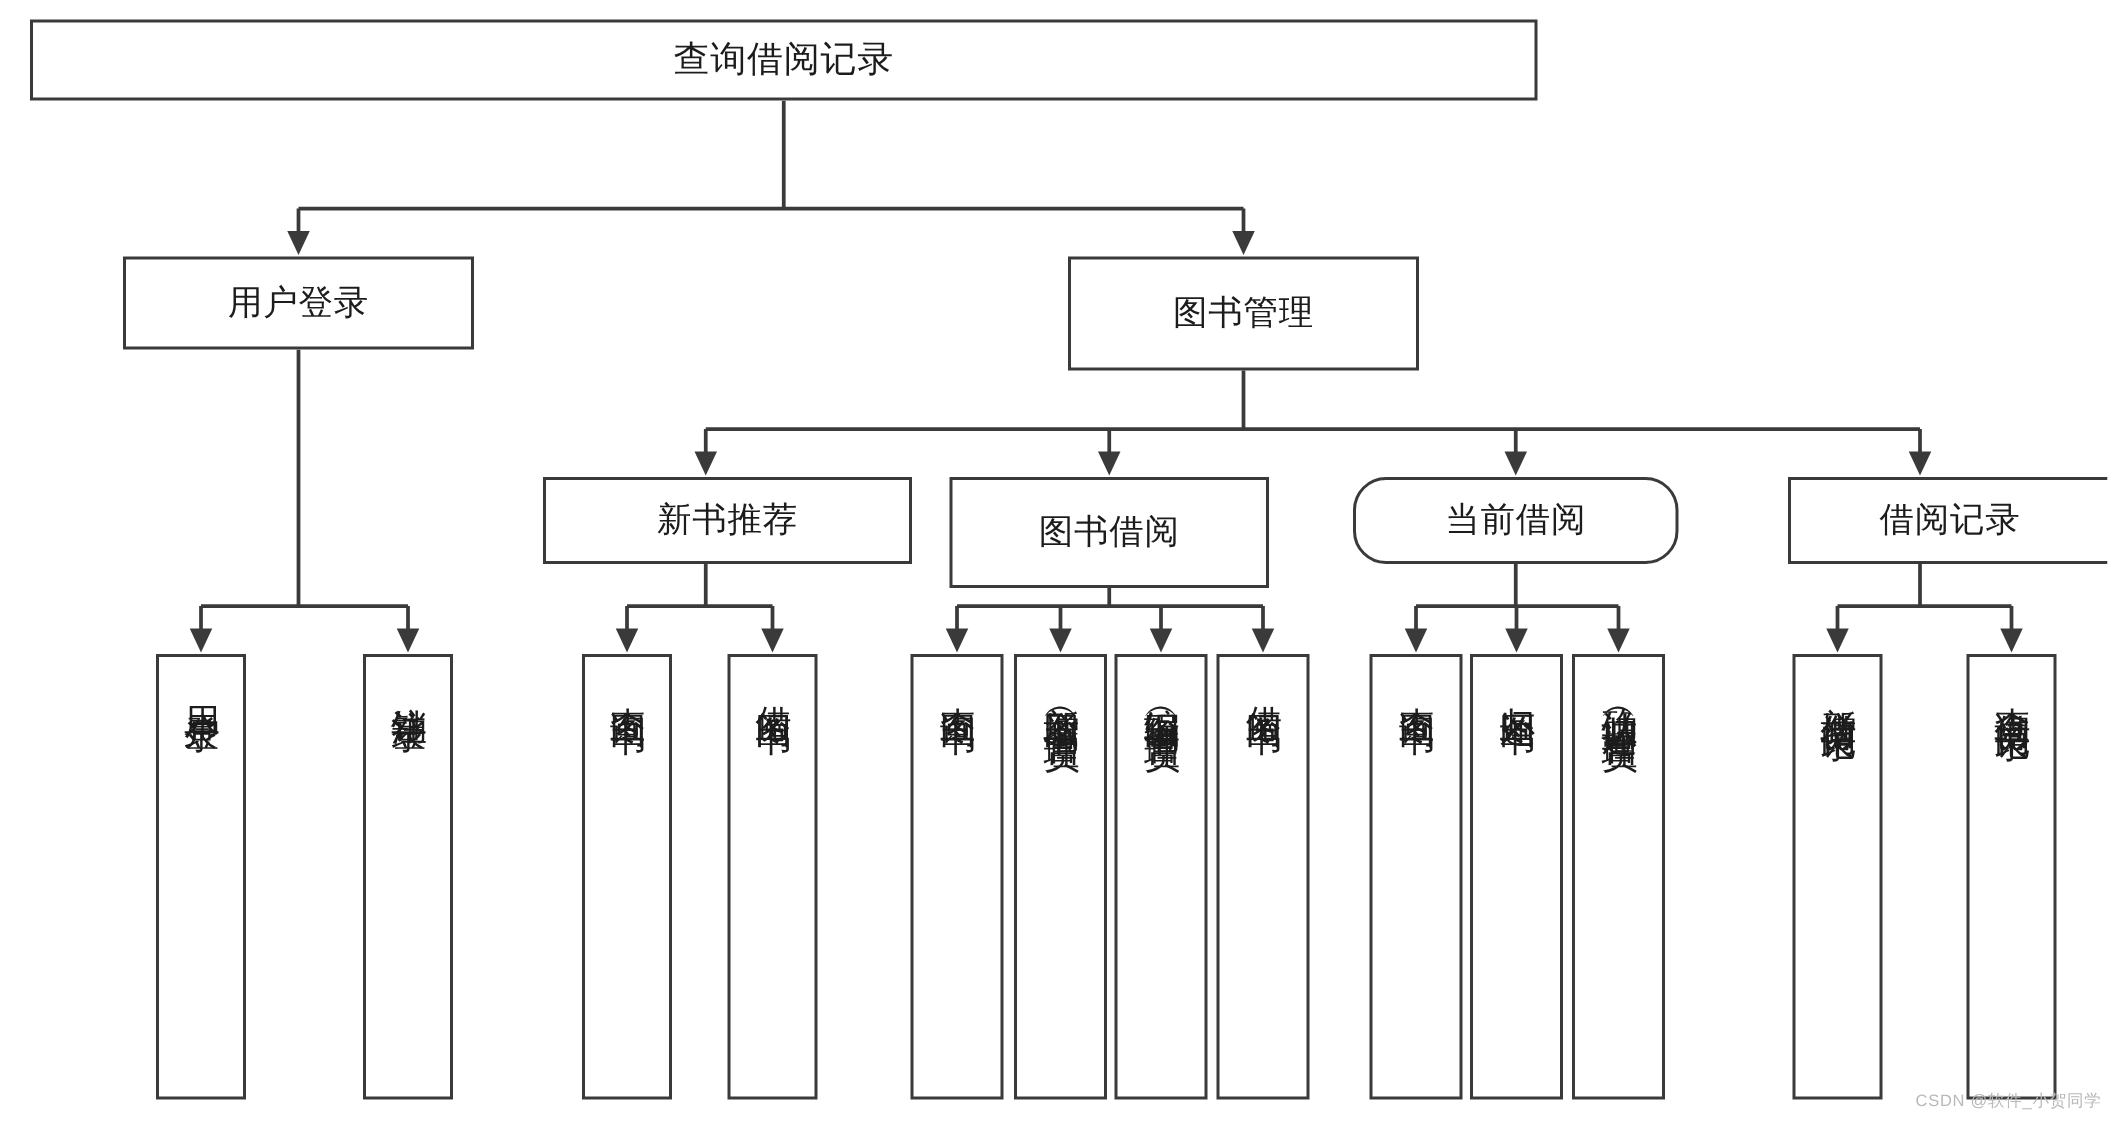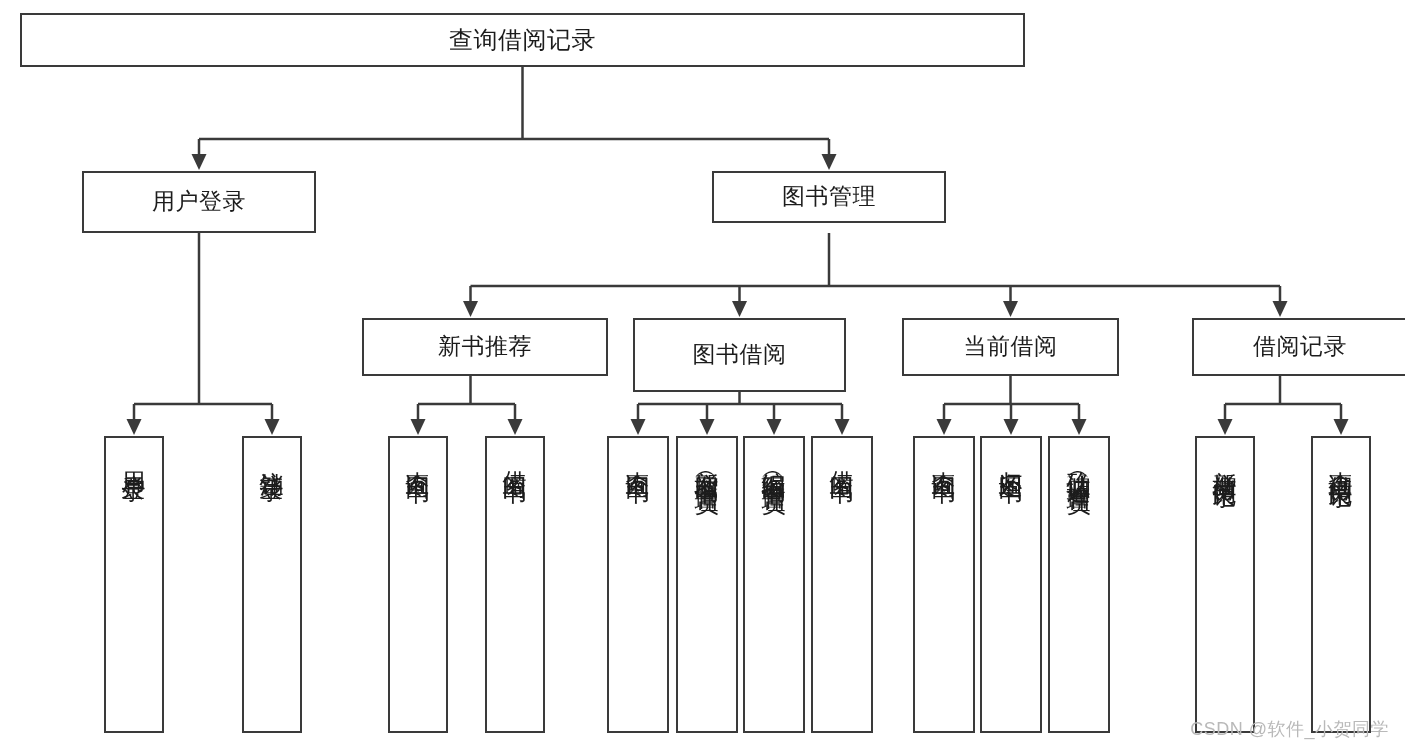--- a/index.html
+++ b/index.html
@@ -53,23 +53,23 @@
     text-orientation: upright;
     font-size: 24px;
     letter-spacing: 3px;
     line-height: 1.05;
   }
   .node-box.root .node-label {
     font-size: 24px;
   }
   #watermark {
     position: absolute;
-    right: 16px;
+    right: 4px;
     bottom: 6px;
-    font-size: 18px;
+    font-size: 11px;
     color: #b9b9b9;
     letter-spacing: 0.5px;
     white-space: nowrap;
     pointer-events: none;
   }
 </style>
 </head>
 <body>
 
 <div id="diagram-root">
@@ -129,30 +129,30 @@
       <polygon points="1333.5,419 1348.5,419 1341,435" fill="#3a3a3a"></polygon>
     </svg>
 
   <div id="nodes-layer">
       <div class="node-box horizontal root" style="left: 20px; top: 13px; width: 1005px; height: 54px;">
         <span class="node-label">查询借阅记录</span>
       </div>
       <div class="node-box horizontal" style="left: 82px; top: 171px; width: 234px; height: 62px;">
         <span class="node-label">用户登录</span>
       </div>
-      <div class="node-box horizontal" style="left: 712px; top: 171px; width: 234px; height: 52px;">
+      <div class="node-box horizontal" style="left: 712px; top: 171px; width: 234px; height: 76px;">
         <span class="node-label">图书管理</span>
       </div>
       <div class="node-box horizontal" style="left: 362px; top: 318px; width: 246px; height: 58px;">
         <span class="node-label">新书推荐</span>
       </div>
       <div class="node-box horizontal" style="left: 633px; top: 318px; width: 213px; height: 74px;">
         <span class="node-label">图书借阅</span>
       </div>
-      <div class="node-box horizontal" style="left: 902px; top: 318px; width: 217px; height: 58px;">
+      <div class="node-box horizontal" style="left: 902px; top: 318px; width: 217px; height: 58px; border-radius: 22px;">
         <span class="node-label">当前借阅</span>
       </div>
       <div class="node-box horizontal" style="left: 1192px; top: 318px; width: 216px; height: 58px;">
         <span class="node-label">借阅记录</span>
       </div>
       <div class="node-box vertical" style="left: 104px; top: 436px; width: 60px; height: 297px;">
         <span class="node-label">用户登录</span>
       </div>
       <div class="node-box vertical" style="left: 242px; top: 436px; width: 60px; height: 297px;">
         <span class="node-label">注销登录</span>

